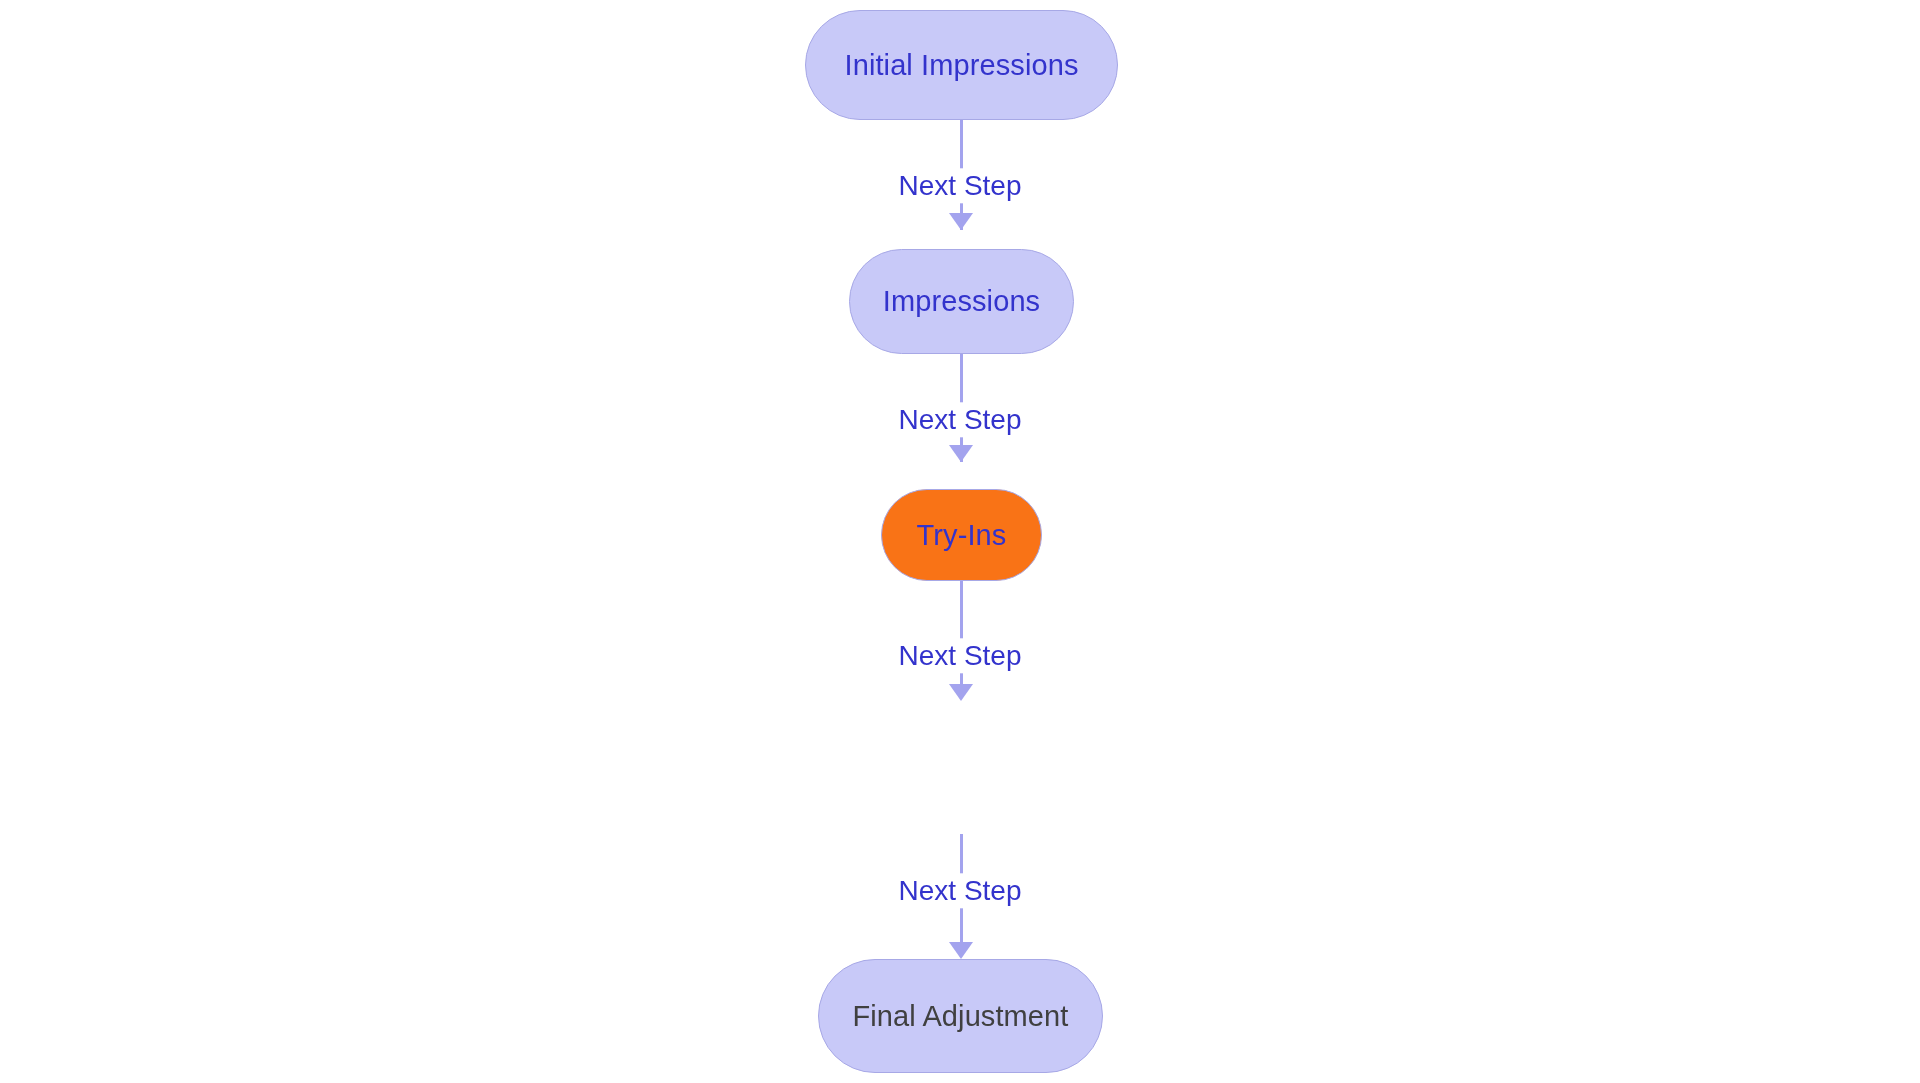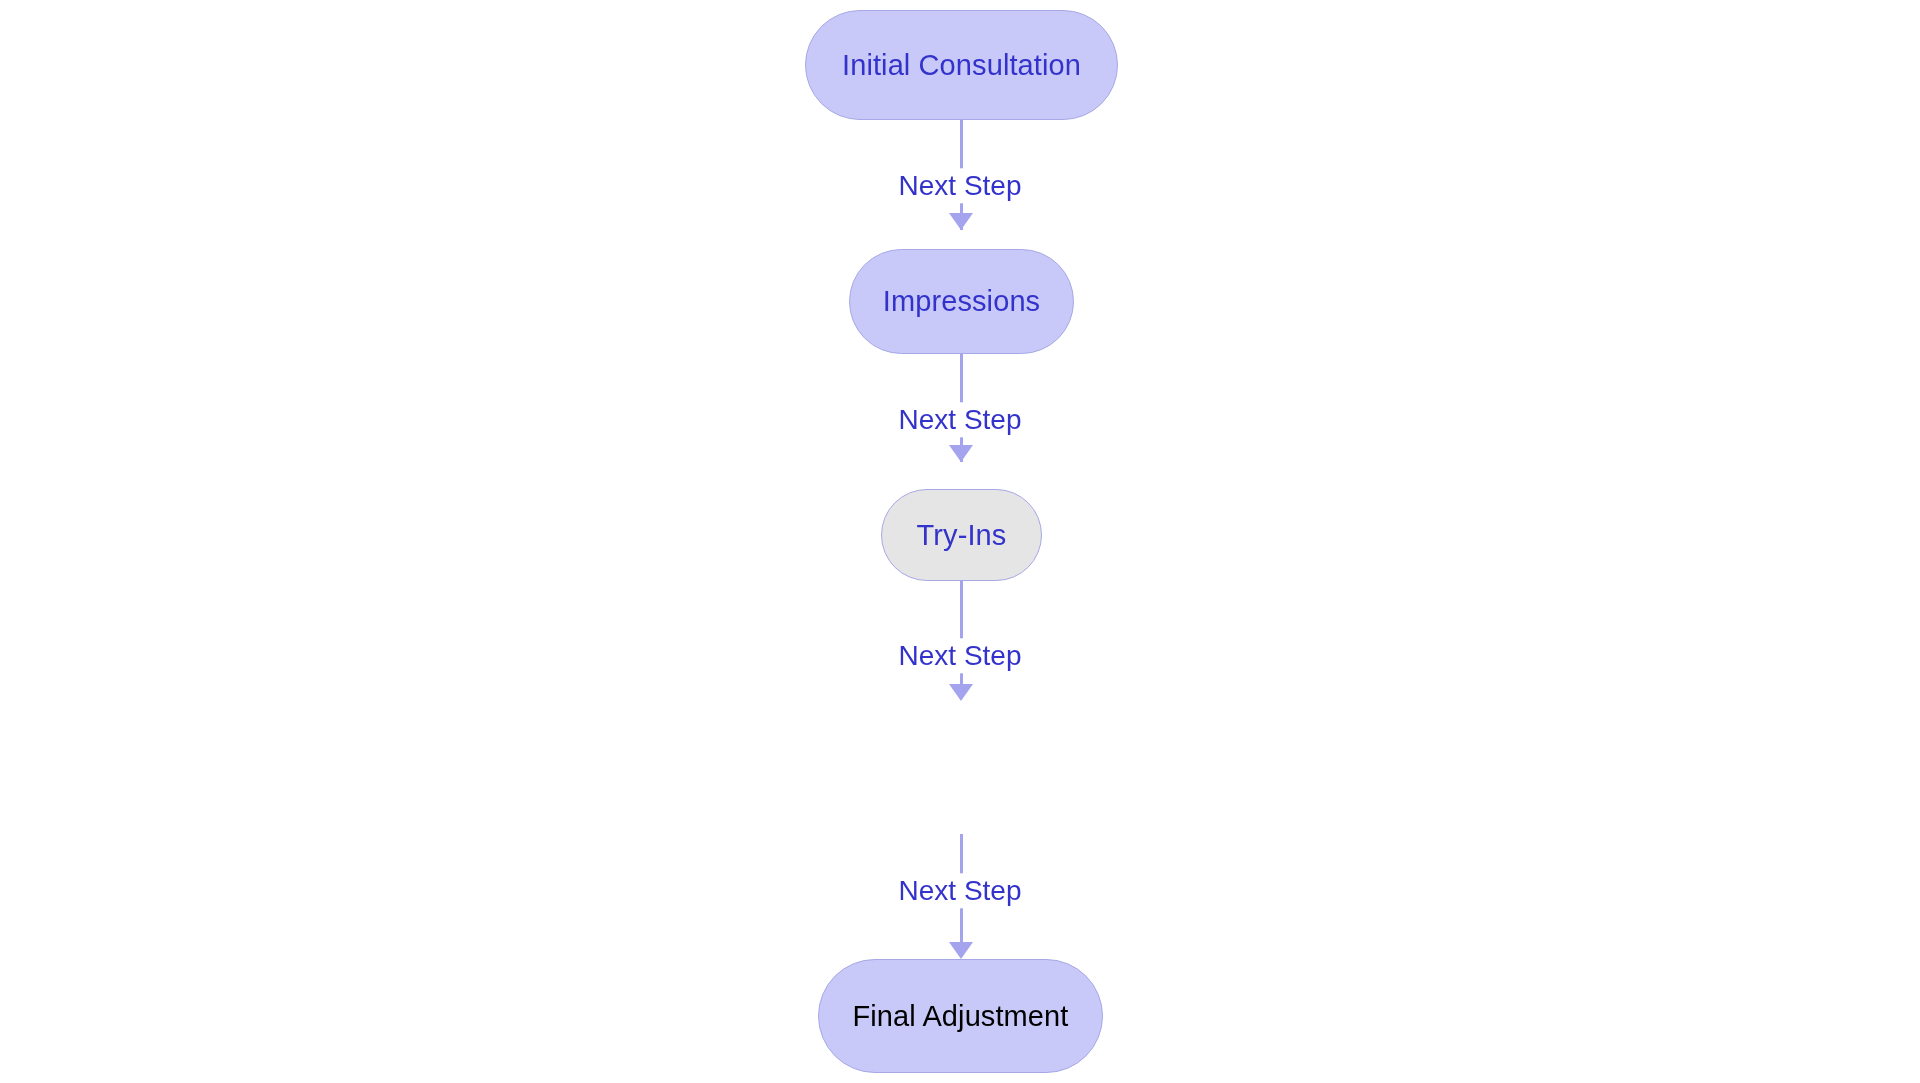--- a/index.html
+++ b/index.html
@@ -94,45 +94,45 @@
   .elabel-2 { left: 960px; top: 420px; }
   .elabel-3 { left: 960px; top: 656px; }
   .elabel-4 { left: 960px; top: 891px; }
 </style>
 </head>
 <body>
 
 <div id="flow-canvas" style="background: rgb(255, 255, 255);">
 
   <div class="node node-1" style="background: rgb(200, 201, 248); border-color: rgb(167, 168, 230); color: rgb(51, 51, 204);">
-    <span class="node-label" style="color: rgb(51, 51, 204);">Initial Consultation</span>
+    <span class="node-label" style="color: rgb(51, 51, 204);">Initial Impressions</span>
   </div>
 
   <div class="edge edge-1" style="background: rgb(163, 163, 238);"></div>
   <div class="arrowhead arrow-1" style="border-top-color: rgb(163, 163, 238);"></div>
   <div class="edge-label elabel-1" style="color: rgb(51, 51, 204); background: rgb(255, 255, 255);">Next Step</div>
 
   <div class="node node-2" style="background: rgb(200, 201, 248); border-color: rgb(167, 168, 230); color: rgb(51, 51, 204);">
     <span class="node-label" style="color: rgb(51, 51, 204);">Impressions</span>
   </div>
 
   <div class="edge edge-2" style="background: rgb(163, 163, 238);"></div>
   <div class="arrowhead arrow-2" style="border-top-color: rgb(163, 163, 238);"></div>
   <div class="edge-label elabel-2" style="color: rgb(51, 51, 204); background: rgb(255, 255, 255);">Next Step</div>
 
-  <div class="node node-3" style="background: #e5e5e5; border-color: rgb(167, 168, 230); color: rgb(51, 51, 204);">
+  <div class="node node-3" style="background: #f97316; border-color: rgb(167, 168, 230); color: rgb(51, 51, 204);">
     <span class="node-label" style="color: rgb(51, 51, 204);">Try-Ins</span>
   </div>
 
   <div class="edge edge-3" style="background: rgb(163, 163, 238);"></div>
   <div class="arrowhead arrow-3" style="border-top-color: rgb(163, 163, 238);"></div>
   <div class="edge-label elabel-3" style="color: rgb(51, 51, 204); background: rgb(255, 255, 255);">Next Step</div>
 
 
   <div class="edge edge-4" style="background: rgb(163, 163, 238);"></div>
   <div class="arrowhead arrow-4" style="border-top-color: rgb(163, 163, 238);"></div>
   <div class="edge-label elabel-4" style="color: rgb(51, 51, 204); background: rgb(255, 255, 255);">Next Step</div>
 
   <div class="node node-5" style="background: rgb(200, 201, 248); border-color: rgb(167, 168, 230); color: rgb(51, 51, 204);">
-    <span class="node-label" style="color: #000000;">Final Adjustment</span>
+    <span class="node-label" style="color: #404040;">Final Adjustment</span>
   </div>
 
 </div>
 
 </body></html>

